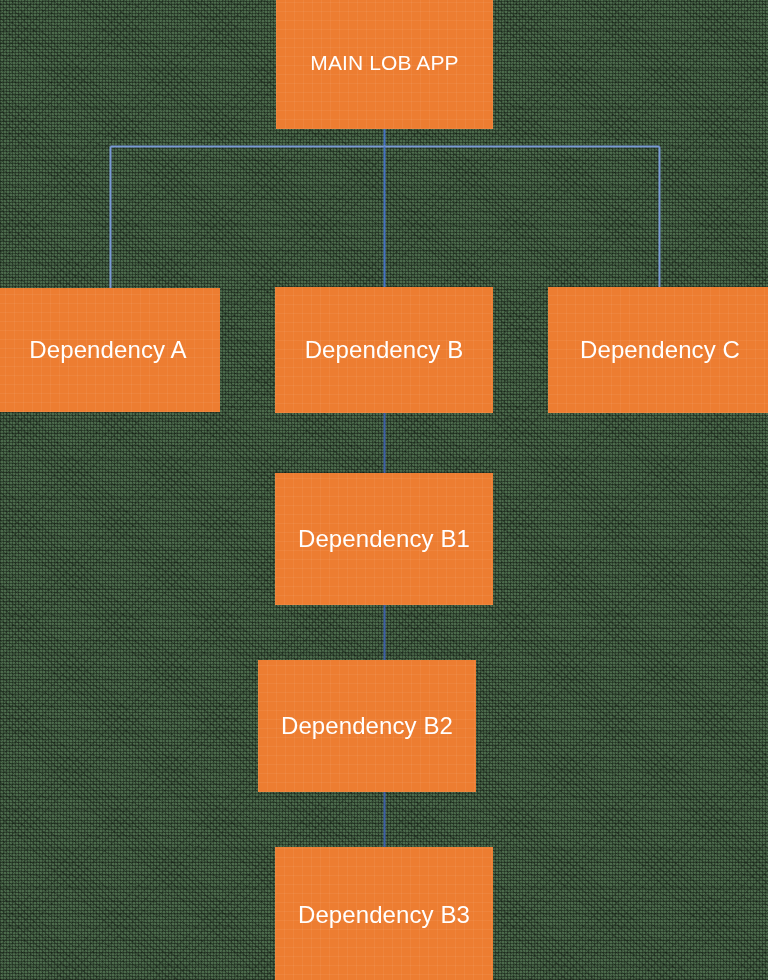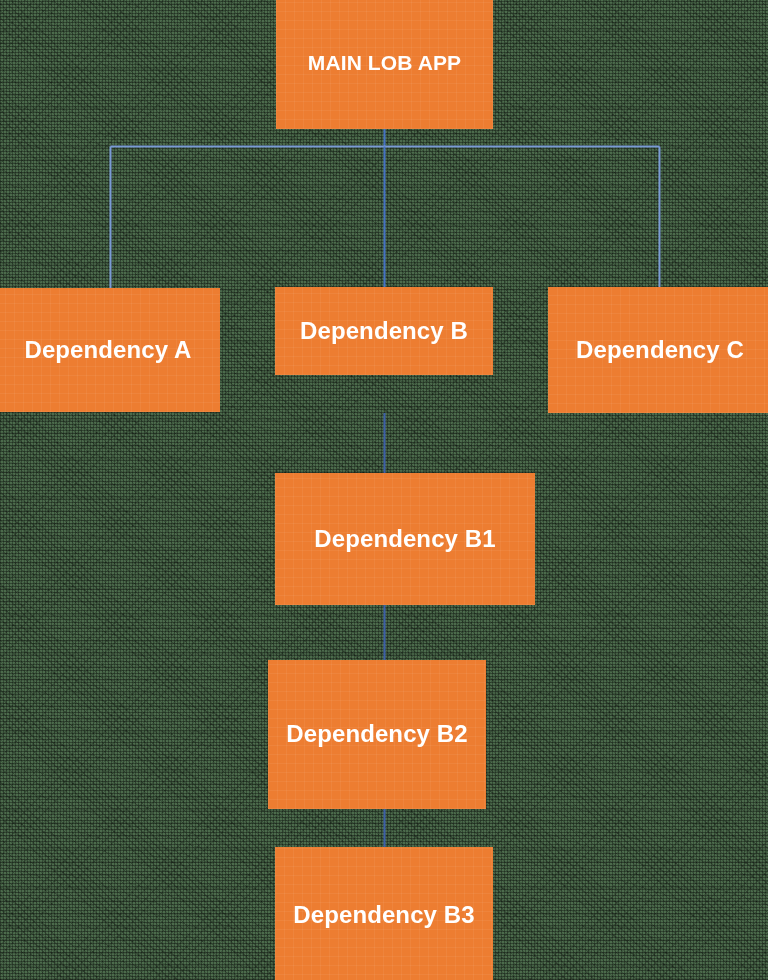--- a/index.html
+++ b/index.html
@@ -62,21 +62,21 @@
       repeating-linear-gradient(90deg,
         rgba(255,255,255,0.055) 0px, rgba(255,255,255,0.055) 1px,
         rgba(255,255,255,0) 1px, rgba(255,255,255,0) 9px);
     display: flex;
     align-items: center;
     justify-content: center;
     box-sizing: border-box;
   }
   .node-label {
     color: #ffffff;
-    font-weight: bold;
+    font-weight: normal;
     letter-spacing: 0.1px;
     white-space: nowrap;
     text-align: center;
     line-height: 1.1;
   }
   .lbl-root  { font-size: 21px; }
   .lbl-child { font-size: 24px; }
 </style>
 </head>
 <body>
@@ -105,33 +105,33 @@
   </svg>
 
   <div class="node" style="left:276px; top:-4px; width:217px; height:133px;">
     <span class="node-label lbl-root">MAIN LOB APP</span>
   </div>
 
   <div class="node" style="left:-4px; top:288px; width:224px; height:124px;">
     <span class="node-label lbl-child">Dependency A</span>
   </div>
 
-  <div class="node" style="left:275px; top:287px; width:218px; height:88px;">
+  <div class="node" style="left:275px; top:287px; width:218px; height:126px;">
     <span class="node-label lbl-child">Dependency B</span>
   </div>
 
   <div class="node" style="left:548px; top:287px; width:224px; height:126px;">
     <span class="node-label lbl-child">Dependency C</span>
   </div>
 
-  <div class="node" style="left:275px; top:473px; width:260px; height:132px;">
+  <div class="node" style="left:275px; top:473px; width:218px; height:132px;">
     <span class="node-label lbl-child">Dependency B1</span>
   </div>
 
-  <div class="node" style="left:268px; top:660px; width:218px; height:149px;">
+  <div class="node" style="left:258px; top:660px; width:218px; height:132px;">
     <span class="node-label lbl-child">Dependency B2</span>
   </div>
 
   <div class="node" style="left:275px; top:847px; width:218px; height:137px;">
     <span class="node-label lbl-child">Dependency B3</span>
   </div>
 
 </div>
 
 </body></html>

